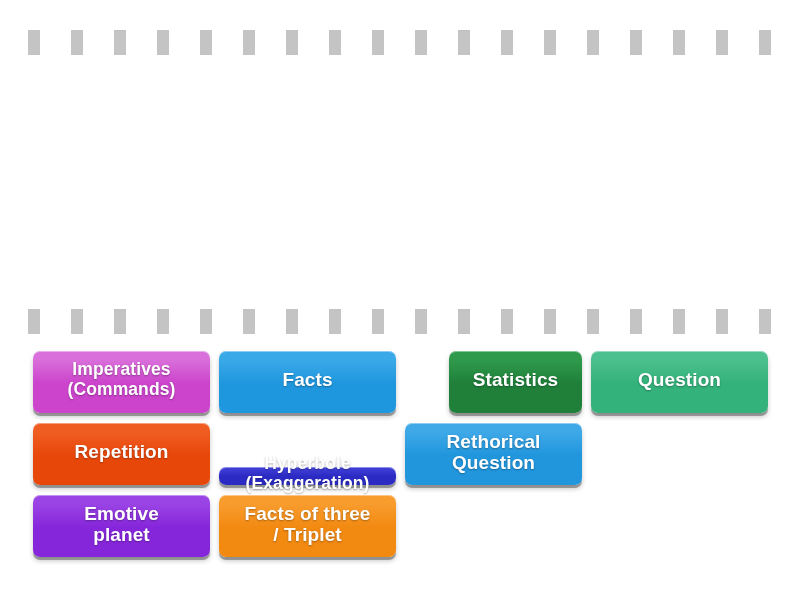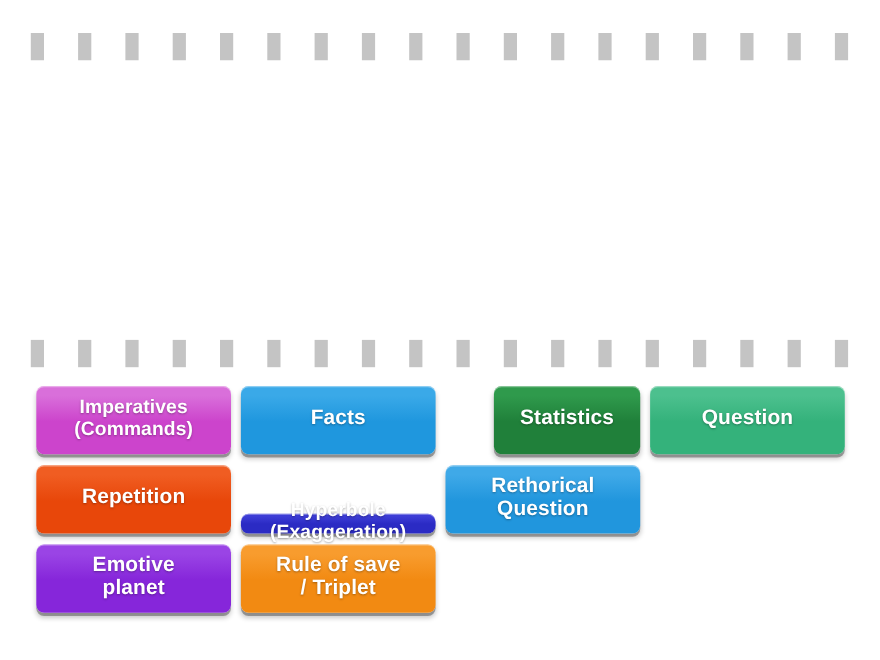--- a/index.html
+++ b/index.html
@@ -187,19 +187,19 @@
       <div class="tile" style="background: linear-gradient(rgb(63, 169, 232) 0%, rgb(63, 169, 232) 14%, rgb(33, 150, 221) 52%, rgb(33, 150, 221) 100%);">
         <div class="tile-label">Rethorical
 Question</div>
       </div>
       <div class="tile empty"></div>
       <div class="tile" style="background: linear-gradient(rgb(154, 68, 229) 0%, rgb(154, 68, 229) 14%, rgb(134, 38, 218) 52%, rgb(134, 38, 218) 100%);">
         <div class="tile-label">Emotive
 planet</div>
       </div>
       <div class="tile" style="background: linear-gradient(rgb(248, 156, 46) 0%, rgb(248, 156, 46) 14%, rgb(242, 138, 18) 52%, rgb(242, 138, 18) 100%);">
-        <div class="tile-label">Rule of save
+        <div class="tile-label">Facts of three
 / Triplet</div>
       </div>
       <div class="tile empty"></div>
     </div>
 
 </div>
 
 </body></html>

